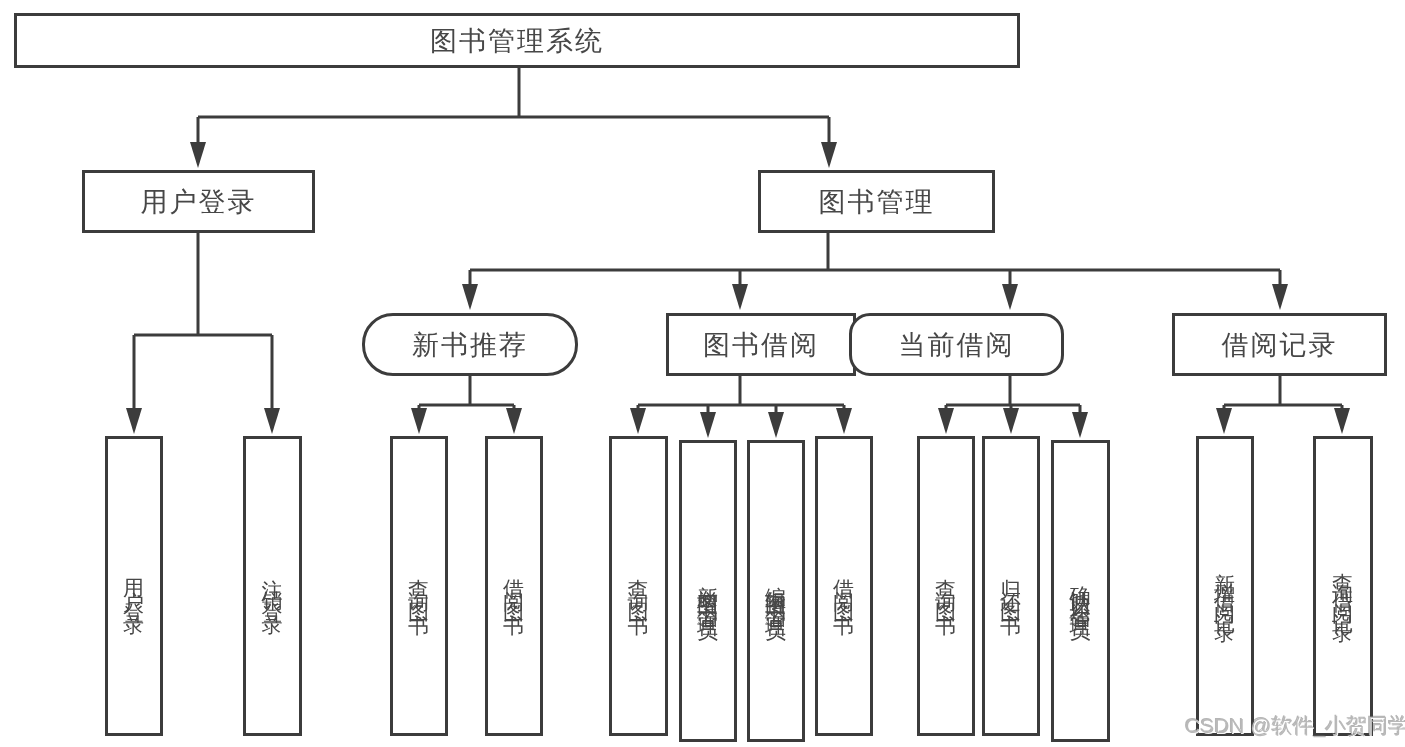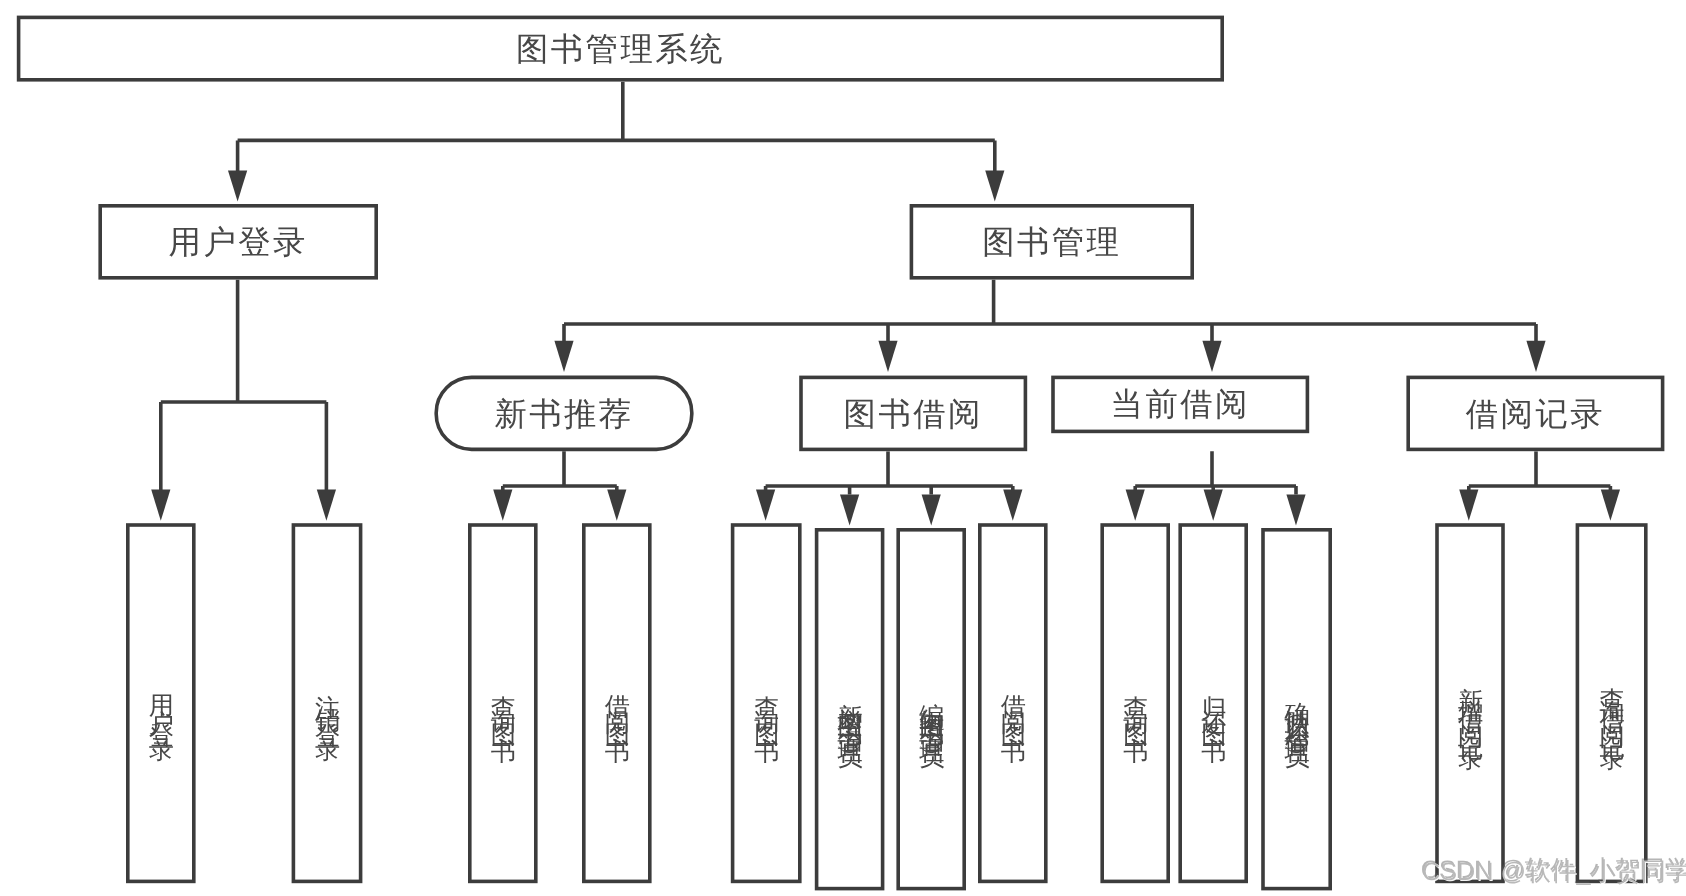--- a/index.html
+++ b/index.html
@@ -104,21 +104,21 @@
   <div class="box hbox" style="left:710px; top:170px; width:237px; height:63px;margin-left:48px;">
     <span>图书管理</span>
   </div>
 
   <div class="box hbox" style="left:362px; top:313px; width:216px; height:63px;border-radius:31px;">
     <span>新书推荐</span>
   </div>
   <div class="box hbox" style="left:632px; top:313px; width:190px; height:63px;margin-left:34px;">
     <span>图书借阅</span>
   </div>
-  <div class="box hbox" style="left:876px; top:313px; width:215px; height:48px;">
+  <div class="box hbox" style="left:849px; top:313px; width:215px; height:63px;border-radius:21px;">
     <span>当前借阅</span>
   </div>
   <div class="box hbox" style="left:1172px; top:313px; width:215px; height:63px;">
     <span>借阅记录</span>
   </div>
 
   <div class="box vbox ls4" style="left:105px; top:436px; width:58px; height:300px;">
     <span>用户登录</span>
   </div>
   <div class="box vbox ls4" style="left:243px; top:436px; width:59px; height:300px;">

